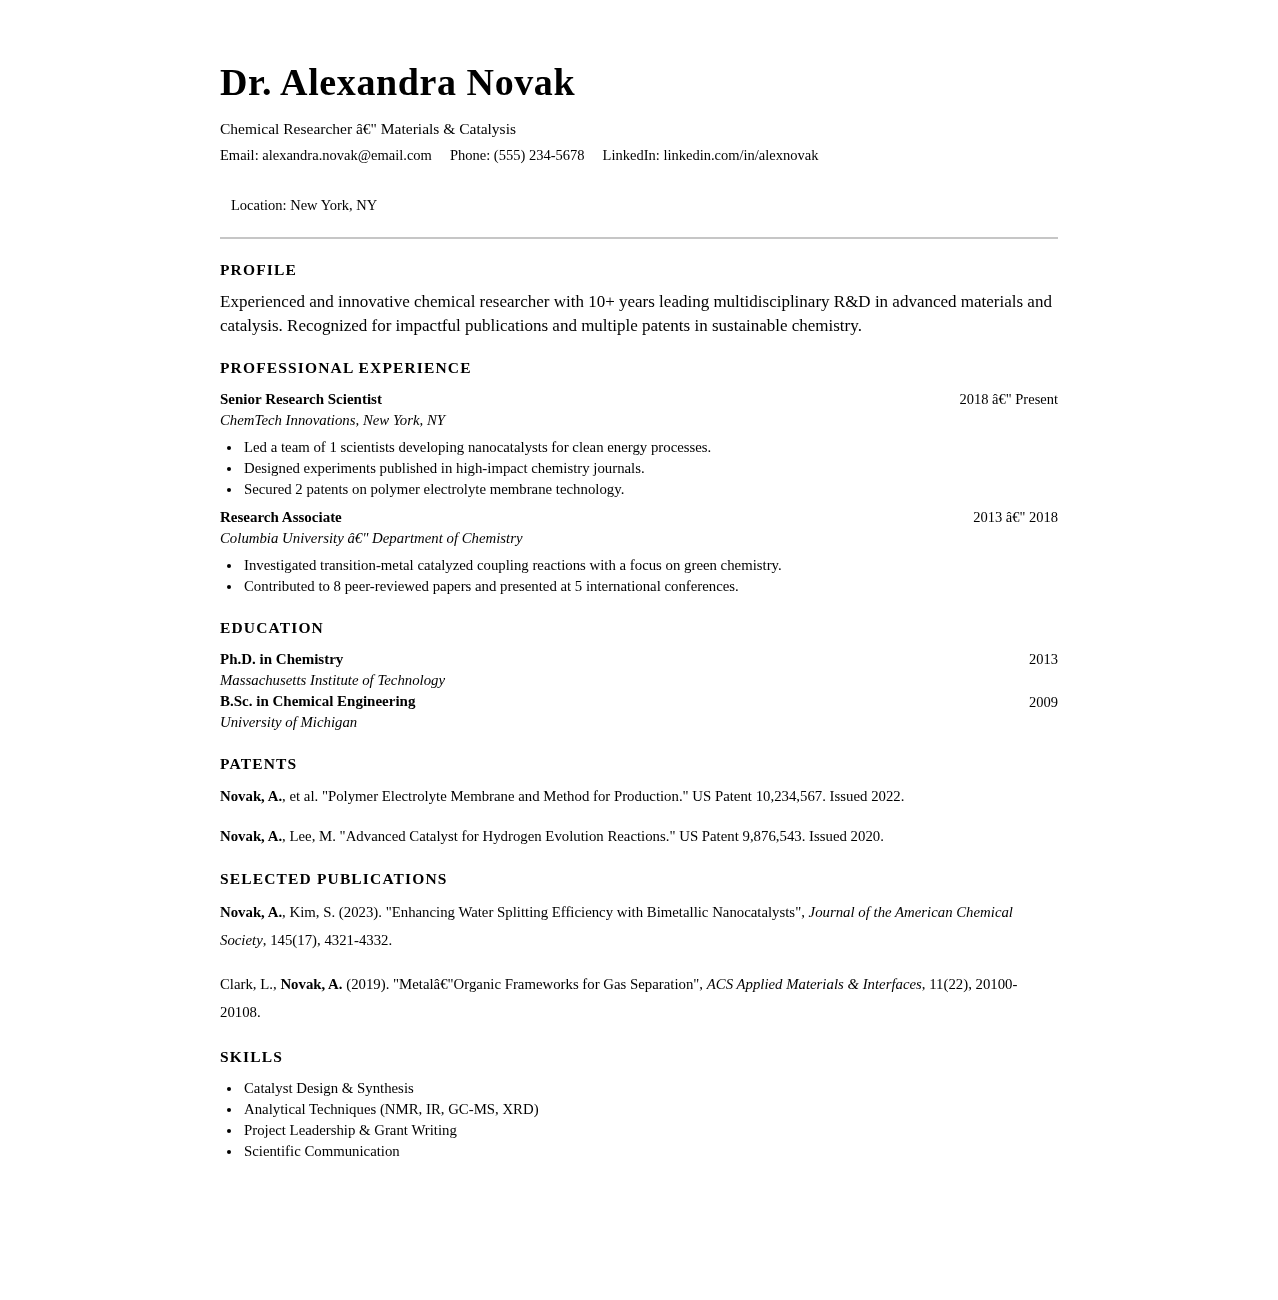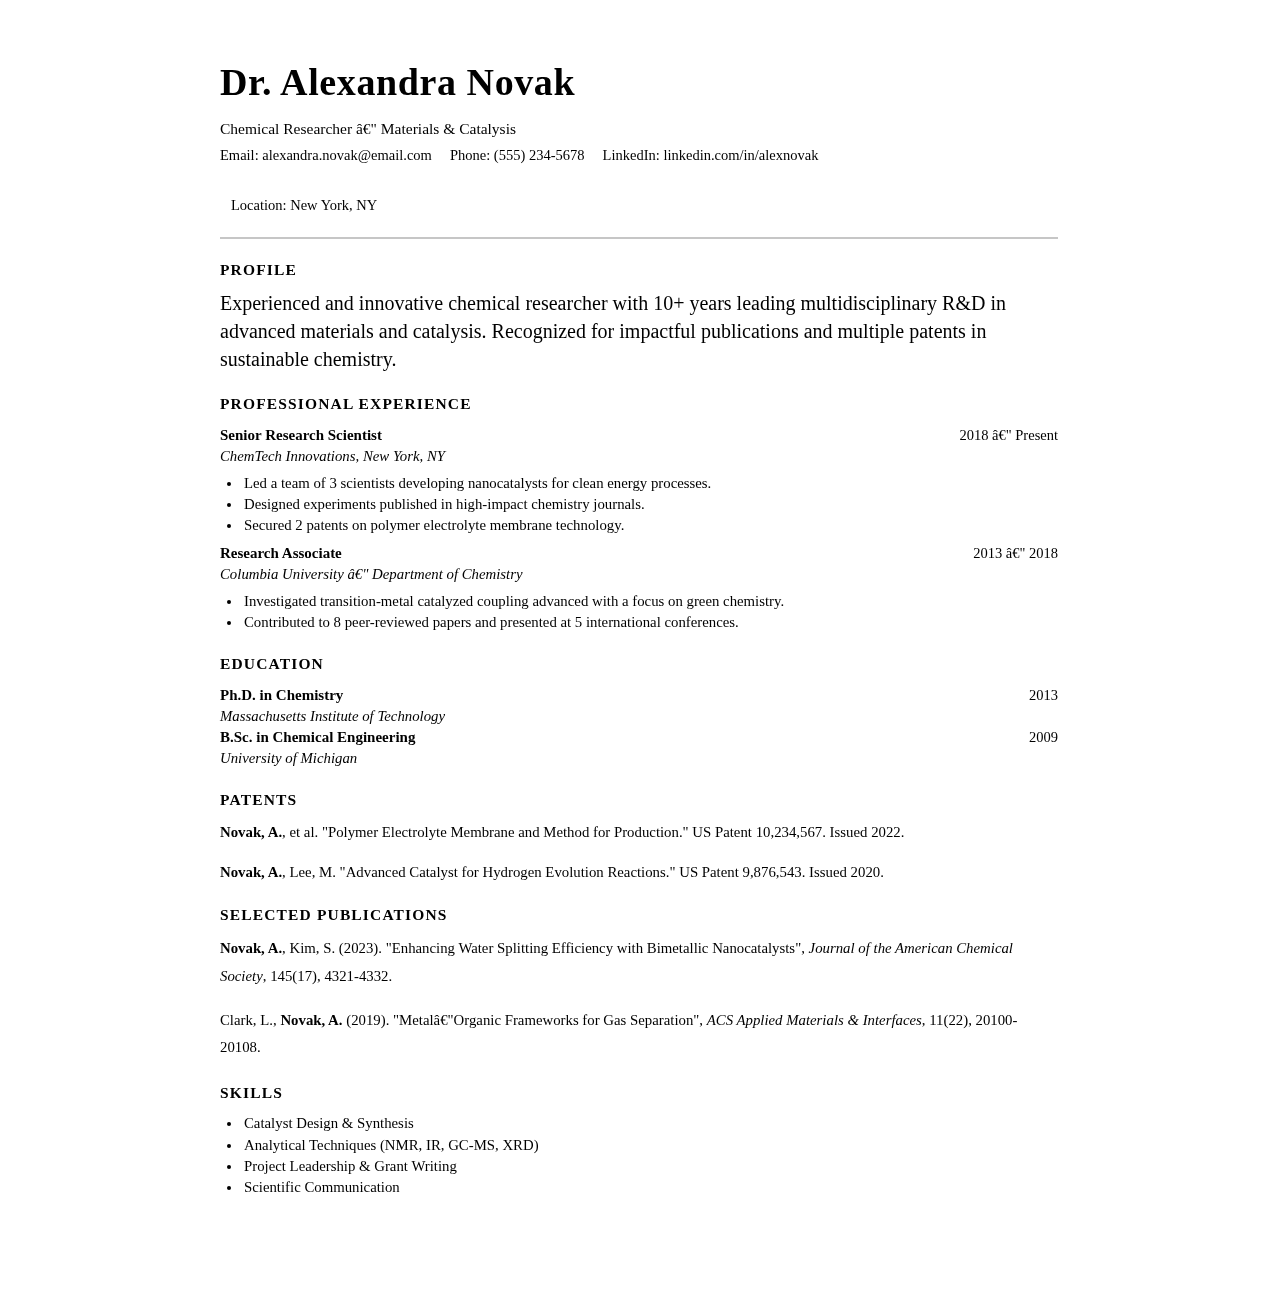--- a/index.html
+++ b/index.html
@@ -61,31 +61,31 @@
   }
   .section-title {
     font-size: 15.5px;
     font-weight: bold;
     letter-spacing: 1.15px;
     margin: 0 0 11px 0;
     line-height: 1.2;
   }
 
   .para {
-    font-size: 20px;
+    font-size: 17px;
     line-height: 1.38;
     margin: 0;
     max-width: 838px;
   }
 
   
   .entry-head {
     display: flex;
     justify-content: space-between;
-    align-items: flex-start;
+    align-items: center;
     width: 100%;
   }
   .entry-title {
     font-size: 15px;
     font-weight: bold;
     line-height: 1.42;
   }
   .entry-date {
     font-size: 14.5px;
     line-height: 1.42;
@@ -152,34 +152,34 @@
   <section class="section">
     <h2 class="section-title">PROFESSIONAL EXPERIENCE</h2>
 
     <div class="job-block">
       <div class="entry-head">
         <div class="entry-title">Senior Research Scientist</div>
         <div class="entry-date">2018 â€" Present</div>
       </div>
       <div class="entry-sub">ChemTech Innovations, New York, NY</div>
       <ul class="bullets">
-        <li>Led a team of 3 scientists developing nanocatalysts for clean energy processes.</li>
+        <li>Led a team of 1 scientists developing nanocatalysts for clean energy processes.</li>
         <li>Designed experiments published in high-impact chemistry journals.</li>
         <li>Secured 2 patents on polymer electrolyte membrane technology.</li>
       </ul>
     </div>
 
     <div class="job-block">
       <div class="entry-head">
         <div class="entry-title">Research Associate</div>
         <div class="entry-date">2013 â€" 2018</div>
       </div>
       <div class="entry-sub">Columbia University â€" Department of Chemistry</div>
       <ul class="bullets">
-        <li>Investigated transition-metal catalyzed coupling advanced with a focus on green chemistry.</li>
+        <li>Investigated transition-metal catalyzed coupling reactions with a focus on green chemistry.</li>
         <li>Contributed to 8 peer-reviewed papers and presented at 5 international conferences.</li>
       </ul>
     </div>
   </section>
 
   <section class="section">
     <h2 class="section-title">EDUCATION</h2>
 
     <div class="edu-block">
       <div class="entry-head">

